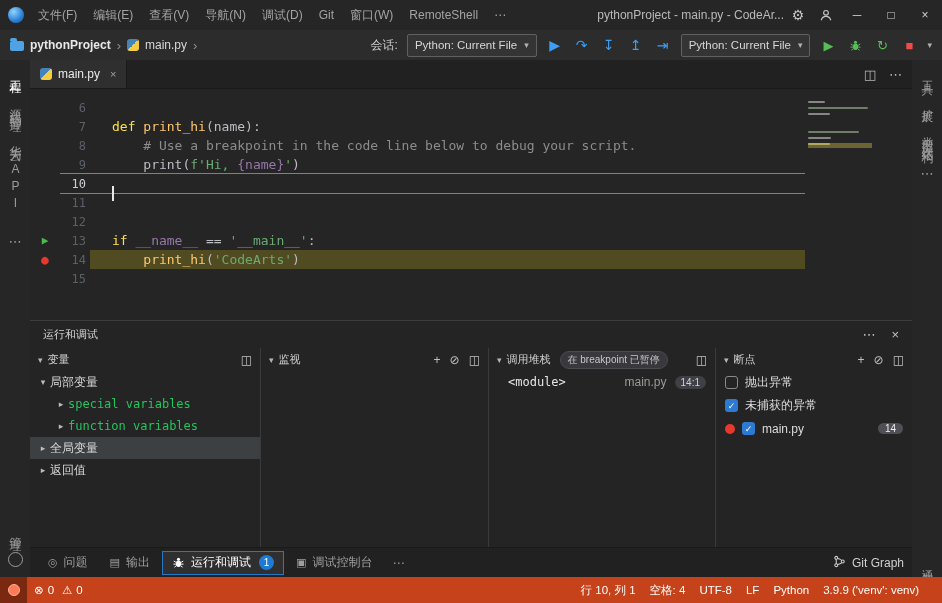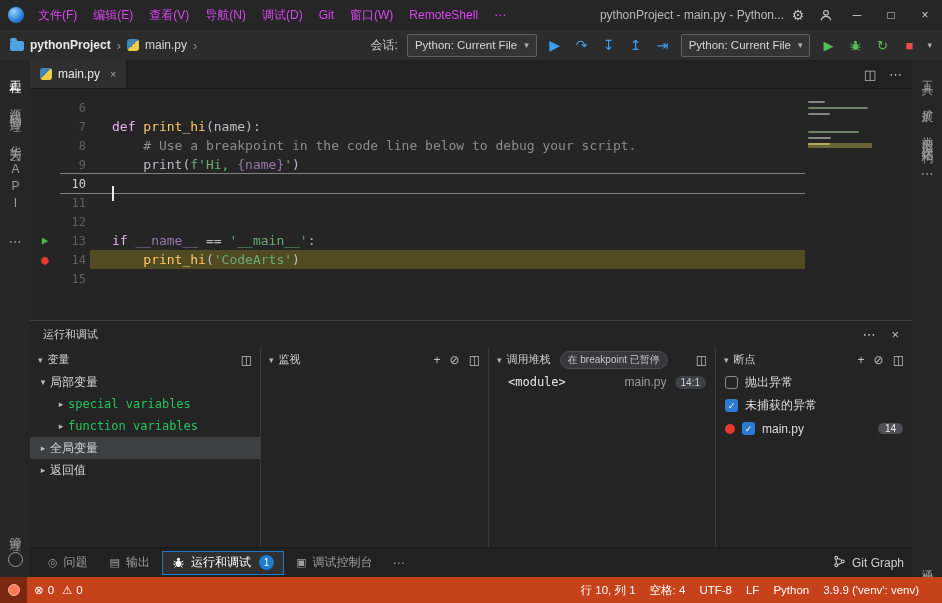--- a/index.html
+++ b/index.html
@@ -4,21 +4,21 @@
 <style>
   html,body{margin:0;padding:0;background:#111;}
   .window{position:relative;width:942px;height:603px;background:#1e1e1e;overflow:hidden;
     font-family:"Liberation Sans","DejaVu Sans",sans-serif;font-size:12px;color:#cccccc;}
 
   
   .titlebar{position:absolute;top:0;left:0;right:0;height:30px;background:#262626;display:flex;align-items:center;padding-left:8px;}
   .logo{width:16px;height:16px;border-radius:50%;flex:none;margin-right:6px;
     background:radial-gradient(circle at 35% 30%,#8fd3ff,#2a7fd4 60%,#155a9e);}
   .menus{display:flex;align-items:center;}
-  .menu-item{padding:0 8px;line-height:30px;white-space:nowrap;color:#d946ef;}
+  .menu-item{padding:0 8px;line-height:30px;white-space:nowrap;color:#a3a3a3;}
   .win-title{margin-left:auto;color:#b9b9b9;white-space:nowrap;overflow:hidden;}
   .tb-icon{width:28px;text-align:center;font-size:14px;color:#c5c5c5;flex:none;display:flex;justify-content:center;align-items:center;}
   .win-btn{width:34px;height:30px;line-height:30px;text-align:center;font-size:12px;flex:none;color:#cfcfcf;}
 
   
   .toolbar{position:absolute;top:30px;left:0;right:0;height:30px;background:#2c2c2c;border-bottom:1px solid #1a1a1a;
     display:flex;align-items:center;padding:0 10px;gap:6px;}
   .folder-ico{width:14px;height:10px;background:#4fa3e3;border-radius:2px;position:relative;flex:none;margin-top:2px;}
   .folder-ico::before{content:'';position:absolute;top:-3px;left:0;width:7px;height:3px;background:#4fa3e3;border-radius:2px 2px 0 0;}
   .crumb-project{font-weight:700;color:#e8e8e8;}
@@ -61,21 +61,21 @@
   .glyph{width:30px;flex:none;text-align:center;font-size:11px;line-height:19px;}
   .glyph.run{color:#4cbb4c;}
   .glyph.bp{color:#e5392e;font-size:13px;}
   .lnum{width:26px;flex:none;text-align:right;color:#5c6066;font-size:12px;}
   .eline.caret .lnum{color:#cdd0d6;}
   .lcode{position:relative;padding-left:26px;white-space:pre;z-index:1;color:#bcbec4;}
   .eline.caret::before{content:'';position:absolute;left:30px;right:107px;top:-1px;bottom:-1px;
     border-top:1px solid rgba(255,255,255,.42);border-bottom:1px solid rgba(255,255,255,.42);}
   .cursor{position:absolute;left:26px;top:2px;width:2px;height:15px;background:#e8e8e8;}
   .linebg{position:absolute;left:60px;right:107px;top:0;bottom:0;background:#514b22;}
-  .tok-kw{color:#f0abfc;} .tok-fn{color:#ffc66d;} .tok-str{color:#6aab73;}
+  .tok-kw{color:#fde047;} .tok-fn{color:#ffc66d;} .tok-str{color:#6aab73;}
   .tok-com{color:#8c8c8c;} .tok-var{color:#9876aa;} .tok-tx{color:#bcbec4;}
 
   .minimap{position:absolute;top:6px;right:40px;width:64px;}
   .mrow{height:3px;margin-bottom:3px;}
   .mrow.mhl{background:#6b6434;height:5px;}
   .mbar{height:2px;border-radius:1px;background:#868686;}
 
   
   .panel{height:226px;flex:none;border-top:1px solid #3c3c3c;background:#242424;display:flex;flex-direction:column;}
   .panel-top{height:27px;flex:none;display:flex;align-items:center;padding:0 13px;}
@@ -136,21 +136,21 @@
         <span class="menu-item">文件(F)</span>
         <span class="menu-item">编辑(E)</span>
         <span class="menu-item">查看(V)</span>
         <span class="menu-item">导航(N)</span>
         <span class="menu-item">调试(D)</span>
         <span class="menu-item">Git</span>
         <span class="menu-item">窗口(W)</span>
         <span class="menu-item">RemoteShell</span>
         <span class="menu-item">⋯</span>
       </nav>
-    <div class="win-title">pythonProject - main.py - Python...</div>
+    <div class="win-title">pythonProject - main.py - CodeAr...</div>
     <span class="tb-icon">⚙</span>
     <span class="tb-icon">
       <svg width="14" height="14" viewBox="0 0 16 16" fill="none" stroke="currentColor" stroke-width="1.3">
         <circle cx="8" cy="5.5" r="2.7"></circle>
           <path d="M2.5 14c.8-3 3-4.5 5.5-4.5s4.7 1.5 5.5 4.5"></path>
         </svg>
     </span>
     <span class="win-btn">─</span>
     <span class="win-btn">□</span>
     <span class="win-btn">×</span>

